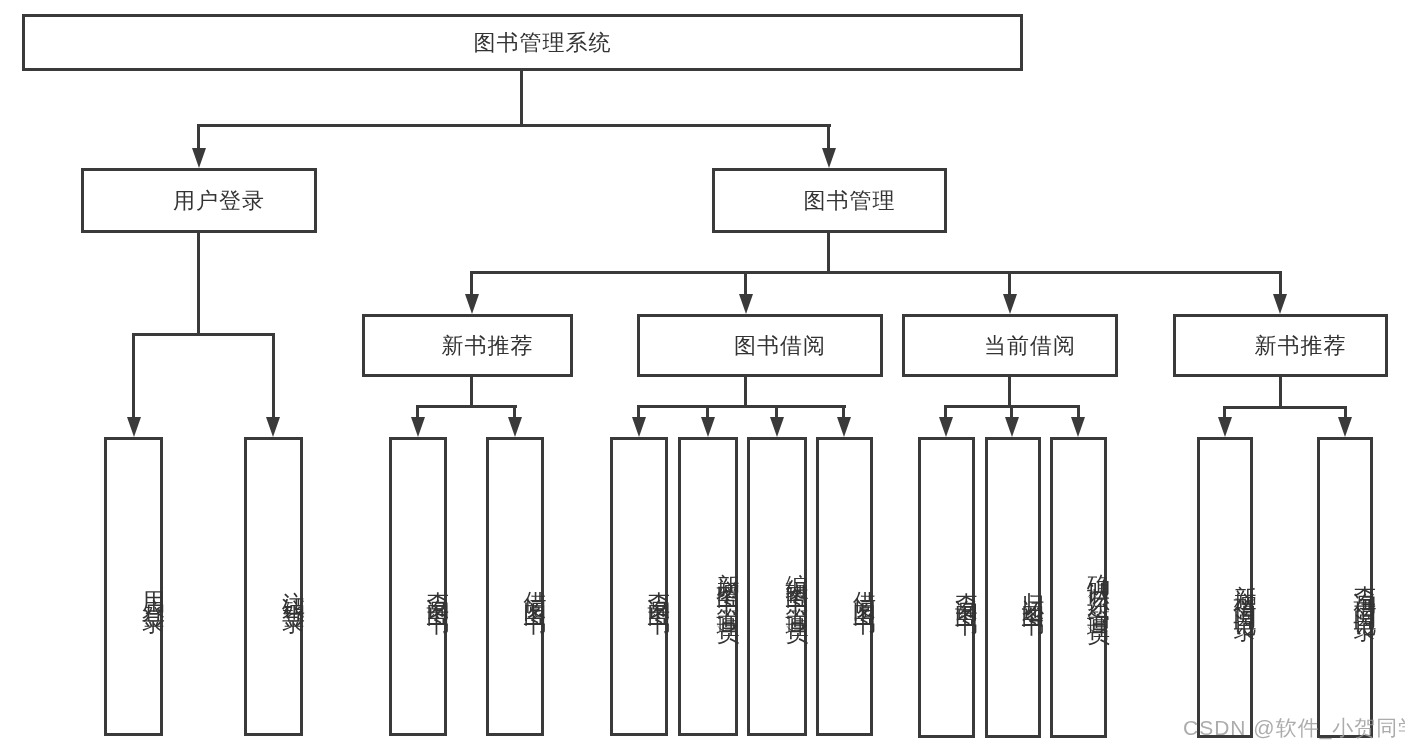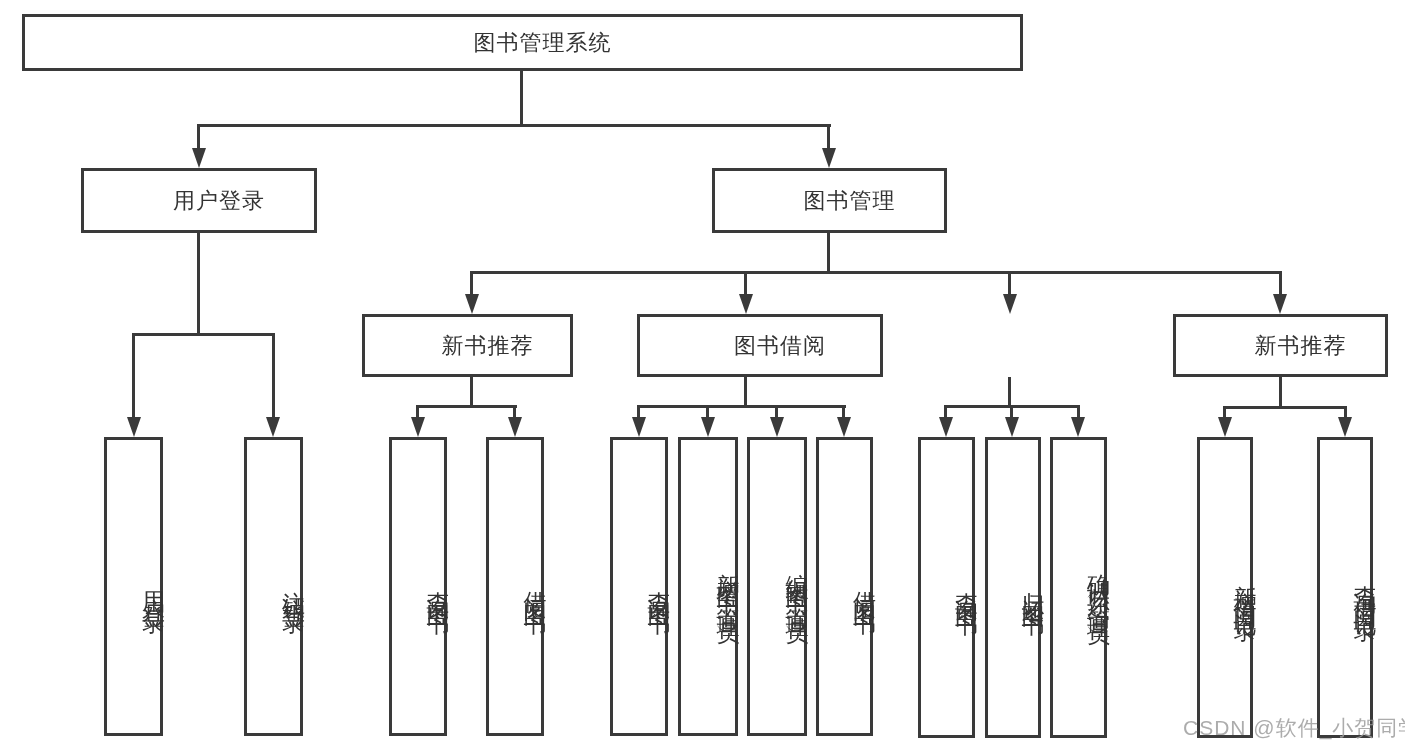--- a/index.html
+++ b/index.html
@@ -107,20 +107,23 @@
     <div class="lv" style="left:1279px; top:271px; height:24px;"></div>
     <div class="arrow" style="left:1273px; top:294px;"></div>
   </div>
 
   <div class="box box-h" style="left:362px; top:314px; width:211px; height:63px;">
     <span>新书推荐</span>
   </div>
   <div class="box box-h" style="left:637px; top:314px; width:246px; height:63px;">
     <span>图书借阅</span>
   </div>
+  <div class="box box-h" style="left:902px; top:314px; width:216px; height:63px;">
+    <span>当前借阅</span>
+  </div>
   <div class="box box-h" style="left:1173px; top:314px; width:215px; height:63px;">
     <span>新书推荐</span>
   </div>
 
   <div>
     <div class="lv" style="left:470px; top:377px; height:31px;"></div>
     <div class="lh" style="left:416px; top:405px; width:101px;"></div>
     <div class="lv" style="left:416px; top:405px; height:12px;"></div>
     <div class="arrow" style="left:411px; top:417px;"></div>
     <div class="lv" style="left:513px; top:405px; height:12px;"></div>

